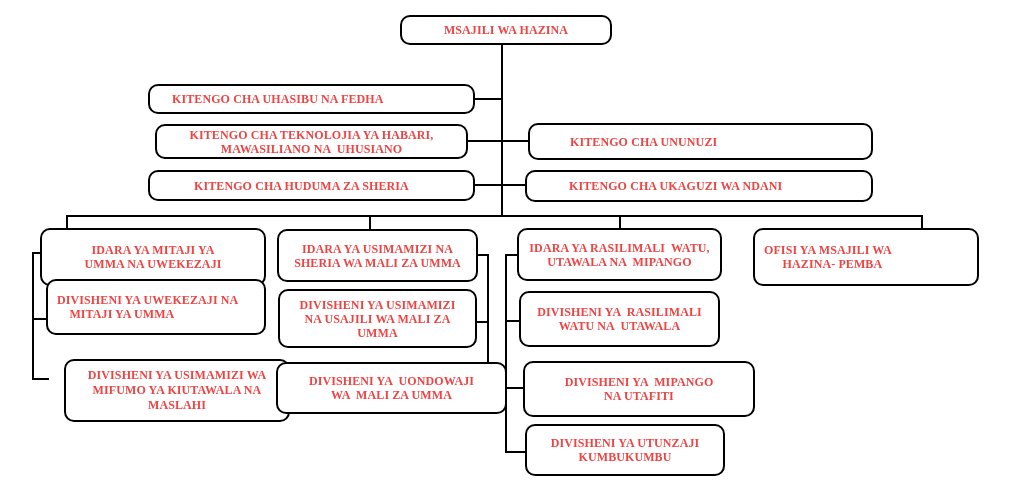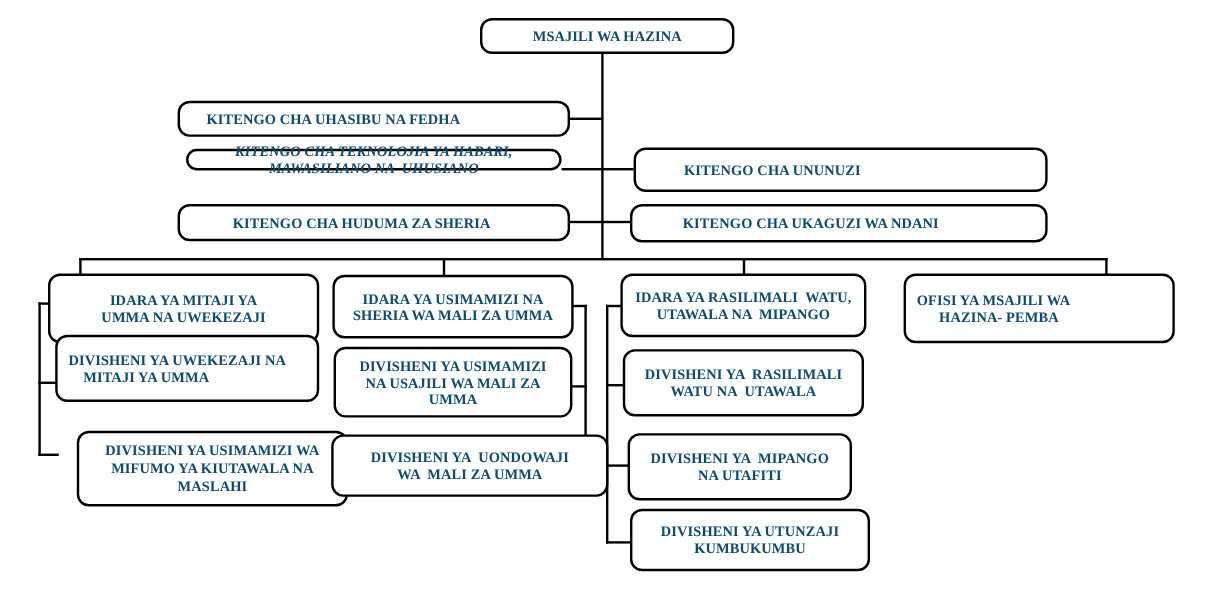--- a/index.html
+++ b/index.html
@@ -1,21 +1,21 @@
 <!DOCTYPE html>
 <html><head>
 <meta charset="utf-8">
 <style>
   html,body{margin:0;padding:0;background:#ffffff;}
   .stage{
     position:relative;
     width:1024px;height:492px;
     background:#ffffff;
     font-family:"Liberation Serif", serif;
-    color:#0c4a6e;
+    color:#ef4444;
     overflow:hidden;
   }
   .node{
     position:absolute;
     box-sizing:border-box;
     background:#ffffff;
     border:2px solid #000;
     border-radius:10px;
     display:flex;
     align-items:center;
@@ -26,33 +26,33 @@
     line-height:14px;
     white-space:pre;
     letter-spacing:0.1px;
   }
   .align-left{justify-content:flex-start;text-align:left;}
   .line{position:absolute;background:#000;}
 
   
   .n-root{left:400px;top:15px;width:212px;height:30px;}
   .n-uhasibu{left:148px;top:84px;width:327px;height:30px;padding-left:22px;}
-  .n-tekno{left:155px;top:124px;width:313px;height:18px;font-style:italic;}
+  .n-tekno{left:155px;top:124px;width:313px;height:35px;}
   .n-sheria{left:148px;top:170px;width:327px;height:31px;padding-left:44px;}
   .n-ununuzi{left:528px;top:123px;width:345px;height:37px;padding-left:40px;}
   .n-ukaguzi{left:525px;top:170px;width:348px;height:32px;padding-left:42px;}
   .n-c1h{left:40px;top:228px;width:226px;height:58px;}
   .n-c1b2{left:46px;top:279px;width:220px;height:56px;padding-left:9px;}
   .n-c1b3{left:64px;top:359px;width:226px;height:63px;line-height:15px;}
   .n-c2h{left:277px;top:229px;width:201px;height:53px;}
   .n-c2b2{left:278px;top:289px;width:199px;height:59px;}
   .n-c2b3{left:276px;top:362px;width:231px;height:52px;}
   .n-c3h{left:517px;top:228px;width:205px;height:53px;}
   .n-c3b2{left:519px;top:291px;width:201px;height:56px;}
-  .n-c3b3{left:523px;top:361px;width:187px;height:56px;}
+  .n-c3b3{left:523px;top:361px;width:232px;height:56px;}
   .n-c3b4{left:525px;top:424px;width:200px;height:52px;}
   .n-c4h{left:753px;top:228px;width:226px;height:58px;padding-left:9px;}
 
   
   .l-center{left:501px;top:44px;width:2px;height:172px;}
   .l-main{left:66px;top:215px;width:857px;height:2px;}
   .l-d1{left:66px;top:215px;width:2px;height:14px;}
   .l-d2{left:369px;top:215px;width:2px;height:15px;}
   .l-d3{left:619px;top:215px;width:2px;height:14px;}
   .l-d4{left:921px;top:215px;width:2px;height:14px;}

